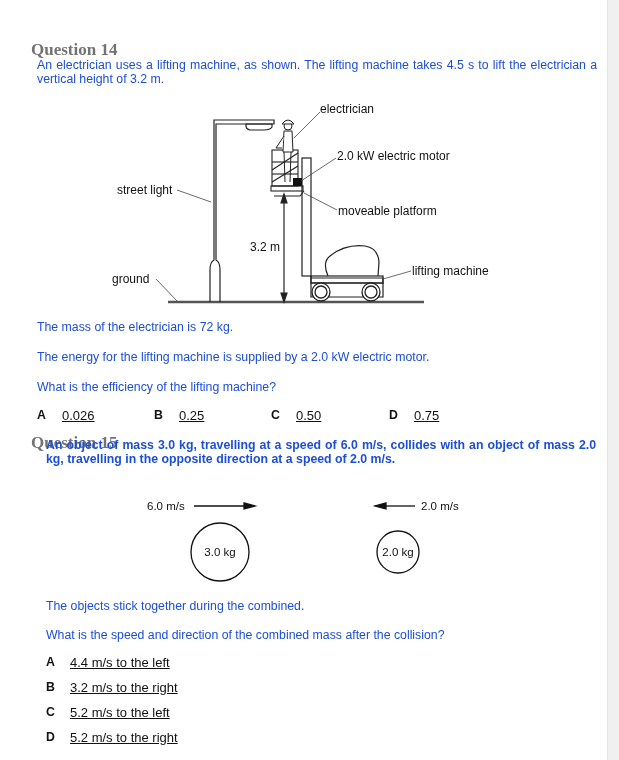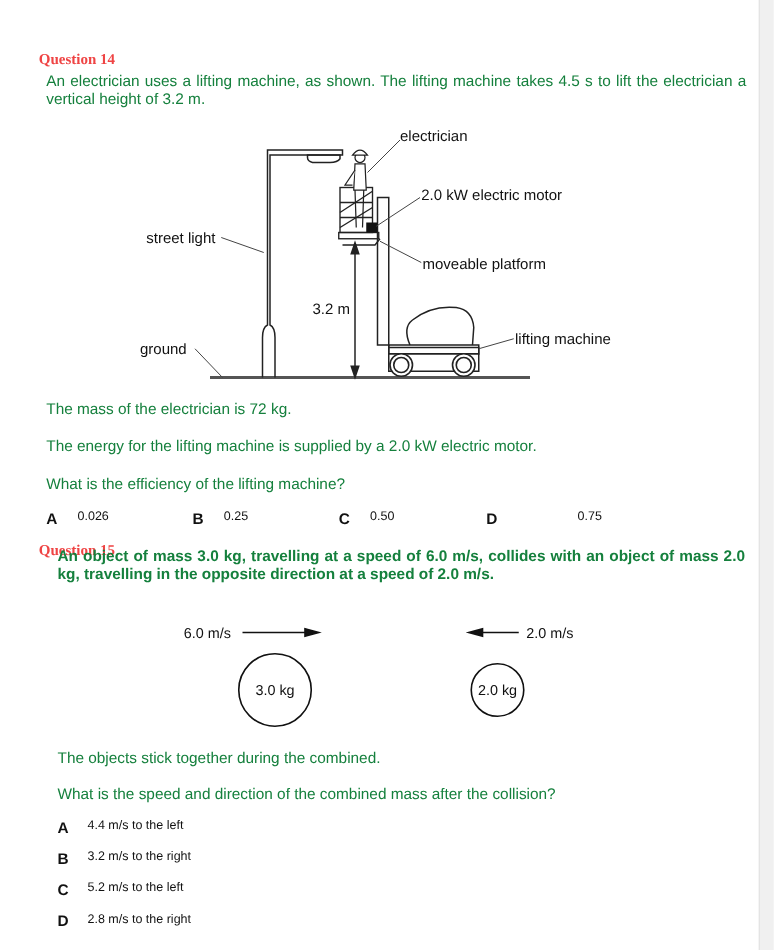--- a/index.html
+++ b/index.html
@@ -7,26 +7,26 @@
     width: 619px; height: 760px; position: relative; overflow: hidden;
     background: #ffffff; color: #111;
     font-family: "Liberation Sans", sans-serif;
   }
   .side-strip {
     position: absolute; left: 607px; top: 0; width: 12px; height: 760px;
     background: #f0f0f0; border-left: 1px solid #e4e4e4;
   }
   .qtitle {
     position: absolute; font-family: "Liberation Serif", serif; font-weight: bold;
-    font-size: 12px; color: #ef4444;
+    font-size: 17px; color: #737373;
   }
-  .para { position: absolute; font-size: 12.3px; line-height: 14px; color: #15803d; }
+  .para { position: absolute; font-size: 12.3px; line-height: 14px; color: #1d4ed8; }
   .justify { text-align: justify; text-align-last: left; }
   .opt-letter { position: absolute; font-size: 12.3px; font-weight: bold; }
-  .opt-text { position: absolute; font-size: 10px; }
+  .opt-text { position: absolute; font-size: 13px; text-decoration: underline; }
   svg text { font-family: "Liberation Sans", sans-serif; fill: #111; }
 </style>
 </head>
 <body>
 
 <div class="side-strip"></div>
 
 <div class="qtitle" style="left:31px; top:40px;">Question 14</div>
 <div class="para justify" style="left:37px; top:58px; width:560px;">An electrician uses a lifting machine, as shown. The lifting machine takes 4.5 s to lift the electrician a vertical height of 3.2 m.</div>
 
@@ -109,21 +109,21 @@
 <div>
   <span class="opt-letter" style="left:154px; top:408px;">B</span>
   <span class="opt-text" style="left:179px; top:408px;">0.25</span>
 </div>
 <div>
   <span class="opt-letter" style="left:271px; top:408px;">C</span>
   <span class="opt-text" style="left:296px; top:408px;">0.50</span>
 </div>
 <div>
   <span class="opt-letter" style="left:389px; top:408px;">D</span>
-  <span class="opt-text" style="left:414px; top:408px;margin-left:48px;">0.75</span>
+  <span class="opt-text" style="left:414px; top:408px;">0.75</span>
 </div>
 
 <div class="qtitle" style="left:31px; top:433px;">Question 15</div>
 <div class="para justify" style="left:46px; top:438px; width:550px;font-weight:bold;">An object of mass 3.0 kg, travelling at a speed of 6.0 m/s, collides with an object of mass 2.0 kg, travelling in the opposite direction at a speed of 2.0 m/s.</div>
 
 <svg style="position:absolute; left:0; top:490px;" width="619" height="100" viewBox="0 490 619 100">
   <g stroke="#111" stroke-width="1.3" fill="#111">
     <line x1="194" y1="506" x2="248" y2="506"></line>
     <path d="M244 503 L255 506 L244 509 Z"></path>
   </g>
@@ -149,14 +149,14 @@
 <div>
   <span class="opt-letter" style="left:46px; top:680px;">B</span>
   <span class="opt-text" style="left:70px; top:680px;">3.2 m/s to the right</span>
 </div>
 <div>
   <span class="opt-letter" style="left:46px; top:705px;">C</span>
   <span class="opt-text" style="left:70px; top:705px;">5.2 m/s to the left</span>
 </div>
 <div>
   <span class="opt-letter" style="left:46px; top:730px;">D</span>
-  <span class="opt-text" style="left:70px; top:730px;">2.8 m/s to the right</span>
+  <span class="opt-text" style="left:70px; top:730px;">5.2 m/s to the right</span>
 </div>
 
 </body></html>

